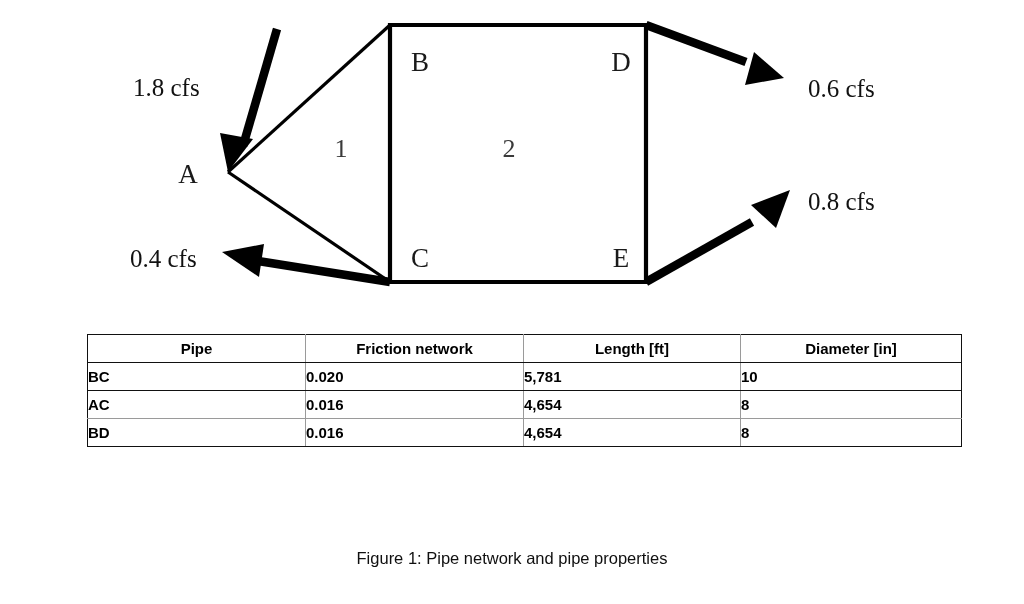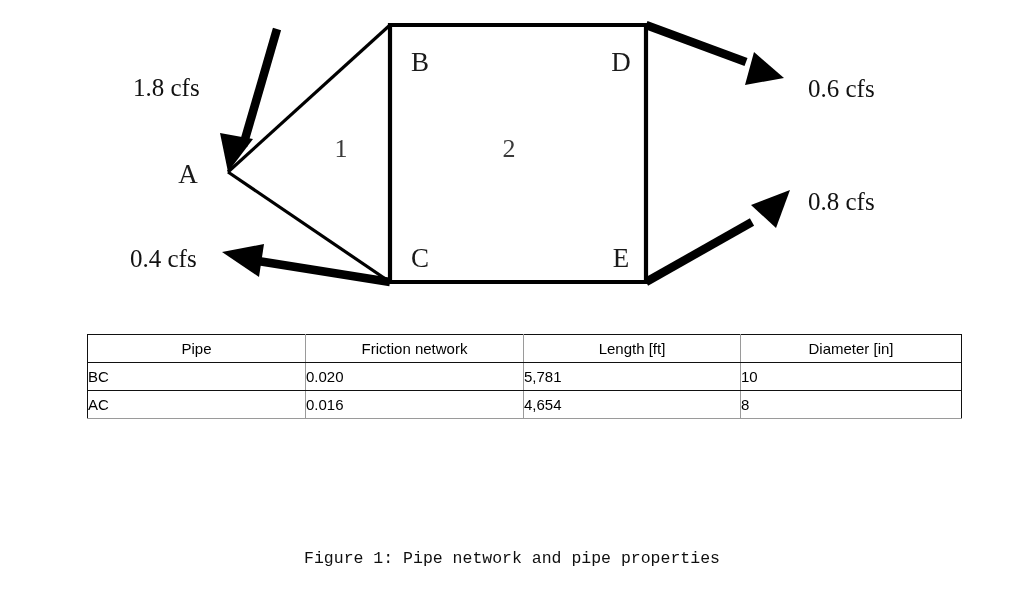--- a/index.html
+++ b/index.html
@@ -74,41 +74,41 @@
   }
   table#prop-table col.c-pipe { width: 218px; }
   table#prop-table col.c-ff   { width: 218px; }
   table#prop-table col.c-len  { width: 217px; }
   table#prop-table col.c-dia  { width: 221px; }
   table#prop-table th,
   table#prop-table td {
     height: 27px;
     line-height: 27px;
     padding: 0;
-    font-weight: normal;
+    font-weight: bold;
     border-left: 1px solid #9a9a9a;
     border-right: 1px solid #9a9a9a;
   }
   table#prop-table th:first-child,
   table#prop-table td:first-child { border-left: 1px solid #111111; }
   table#prop-table th:last-child,
   table#prop-table td:last-child { border-right: 1px solid #111111; }
   table#prop-table tr.sep-dark > th,
   table#prop-table tr.sep-dark > td { border-bottom: 1.6px solid #111111; }
   table#prop-table tr.sep-light > td { border-bottom: 1px solid #9a9a9a; }
   table#prop-table thead tr > th { border-top: 1.6px solid #111111; }
   table#prop-table tr.last-row > td { border-bottom: 1.6px solid #111111; }
   
   #figure-caption {
     position: absolute;
     left: 0;
     top: 549px;
     width: 1024px;
     text-align: center;
-    font-family: Liberation Mono, monospace;
+    font-family: Liberation Sans, sans-serif;
     font-size: 16.5px;
     color: #0f0f0f;
   }
 </style>
 </head>
 <body>
 
 <div id="figure-root">
 
   <svg id="diagram" viewBox="0 0 1024 310">
@@ -182,19 +182,25 @@
           <td>0.020</td>
           <td>5,781</td>
           <td>10</td>
         </tr>
         <tr class="sep-light">
           <td>AC</td>
           <td>0.016</td>
           <td>4,654</td>
           <td>8</td>
         </tr>
+        <tr class="sep-dark">
+          <td>BD</td>
+          <td>0.016</td>
+          <td>4,654</td>
+          <td>8</td>
+        </tr>
       </tbody>
     </table>
   </div>
 
   <div id="figure-caption">Figure 1: Pipe network and pipe properties</div>
 
 </div>
 
 </body></html>

